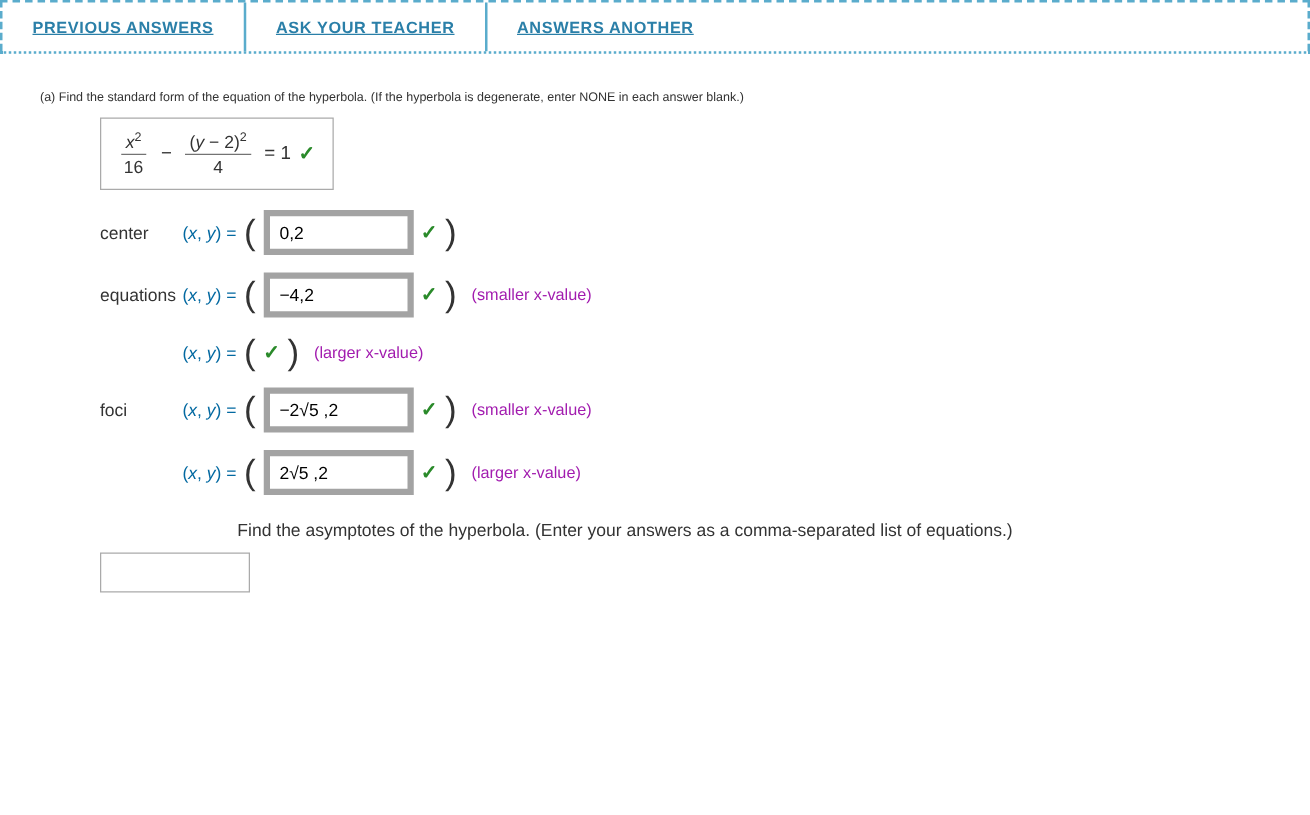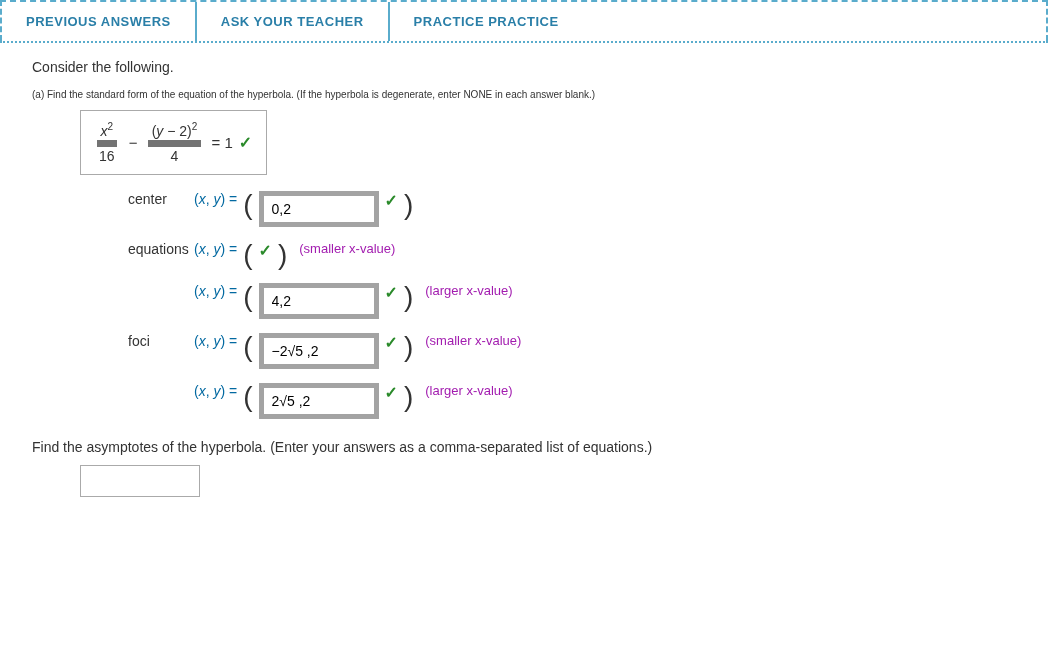--- a/index.html
+++ b/index.html
@@ -22,20 +22,21 @@
     .nav-btn {
       padding: 12px 24px;
       border: none;
       background: transparent;
       font-size: 13px;
       font-weight: bold;
       color: #2a7fa8;
       cursor: pointer;
       letter-spacing: 0.5px;
       border-right: 2px solid #5aaccc;
+      text-decoration: underline;
     }
     .nav-btn:last-child {
       border-right: none;
     }
 
     
     .dotted-sep {
       border: none;
       border-top: 2px dotted #5aaccc;
       margin: 0;
@@ -76,21 +77,21 @@
       gap: 6px;
     }
 
     .fraction {
       display: inline-flex;
       flex-direction: column;
       align-items: center;
       vertical-align: middle;
     }
     .fraction .numer {
-      border-bottom: 7px solid #737373;
+      border-bottom: 1px solid #737373;
       padding: 0 4px 1px 4px;
       font-size: 14px;
     }
     .fraction .denom {
       padding: 1px 4px 0 4px;
       font-size: 14px;
     }
 
     .check-green {
       color: #2a8a2a;
@@ -98,24 +99,23 @@
       font-weight: bold;
     }
 
     
     .part-b-section {
       margin-left: 48px;
     }
 
     .row-group {
       display: flex;
-      align-items: flex-start;
+      align-items: center;
       margin-bottom: 14px;
       gap: 6px;
-      margin-left: 48px;
     }
 
     .row-label {
       width: 60px;
       font-size: 14px;
       color: #333;
     }
 
     .xy-label {
       font-size: 14px;
@@ -144,20 +144,21 @@
     }
 
     
     .asymptotes-section {
       margin-top: 20px;
     }
 
     .asymptotes-label {
       font-size: 14px;
       margin-bottom: 10px;
+      text-align: center;
     }
 
     .asymptotes-input {
       border: 1px solid #aaa;
       padding: 5px 8px;
       font-size: 14px;
       width: 120px;
       height: 32px;
       outline: none;
       margin-left: 48px;
@@ -170,27 +171,26 @@
       font-size: 10px;
       vertical-align: super;
     }
   </style>
 </head>
 <body>
 
 <div class="top-nav">
   <button class="nav-btn">PREVIOUS ANSWERS</button>
   <button class="nav-btn">ASK YOUR TEACHER</button>
-  <button class="nav-btn">PRACTICE PRACTICE</button>
+  <button class="nav-btn">ANSWERS ANOTHER</button>
 </div>
 <hr class="dotted-sep">
 
 <div class="main-content">
 
-  <p class="consider-text">Consider the following.</p>
 
   
 
   
   <p class="part-label">(a) Find the standard form of the equation of the hyperbola. (If the hyperbola is degenerate, enter NONE in each answer blank.)</p>
 
   
   <div class="std-form-box">
     <span class="fraction">
       <span class="numer"><i>x</i><sup>2</sup></span>
@@ -215,30 +215,30 @@
       <span class="paren-big">(</span>
       <input class="answer-input" type="text" value="0,2" style="">
       <span class="check-green">✓</span>
       <span class="paren-big">)</span>
     </div>
 
     <div class="row-group">
       <span class="row-label">equations</span>
       <span class="xy-label">(<i>x</i>, <i>y</i>) =</span>
       <span class="paren-big">(</span>
+      <input class="answer-input" type="text" value="−4,2" style="">
       <span class="check-green">✓</span>
       <span class="paren-big">)</span>
       <span class="small-note">(smaller x-value)</span>
     </div>
 
     <div class="row-group">
       <span class="row-label"></span>
       <span class="xy-label">(<i>x</i>, <i>y</i>) =</span>
       <span class="paren-big">(</span>
-      <input class="answer-input" type="text" value="4,2" style="">
       <span class="check-green">✓</span>
       <span class="paren-big">)</span>
       <span class="small-note">(larger x-value)</span>
     </div>
 
     <div class="row-group">
       <span class="row-label">foci</span>
       <span class="xy-label">(<i>x</i>, <i>y</i>) =</span>
       <span class="paren-big">(</span>
       <input class="answer-input" type="text" value="−2√5 ,2" style="">

